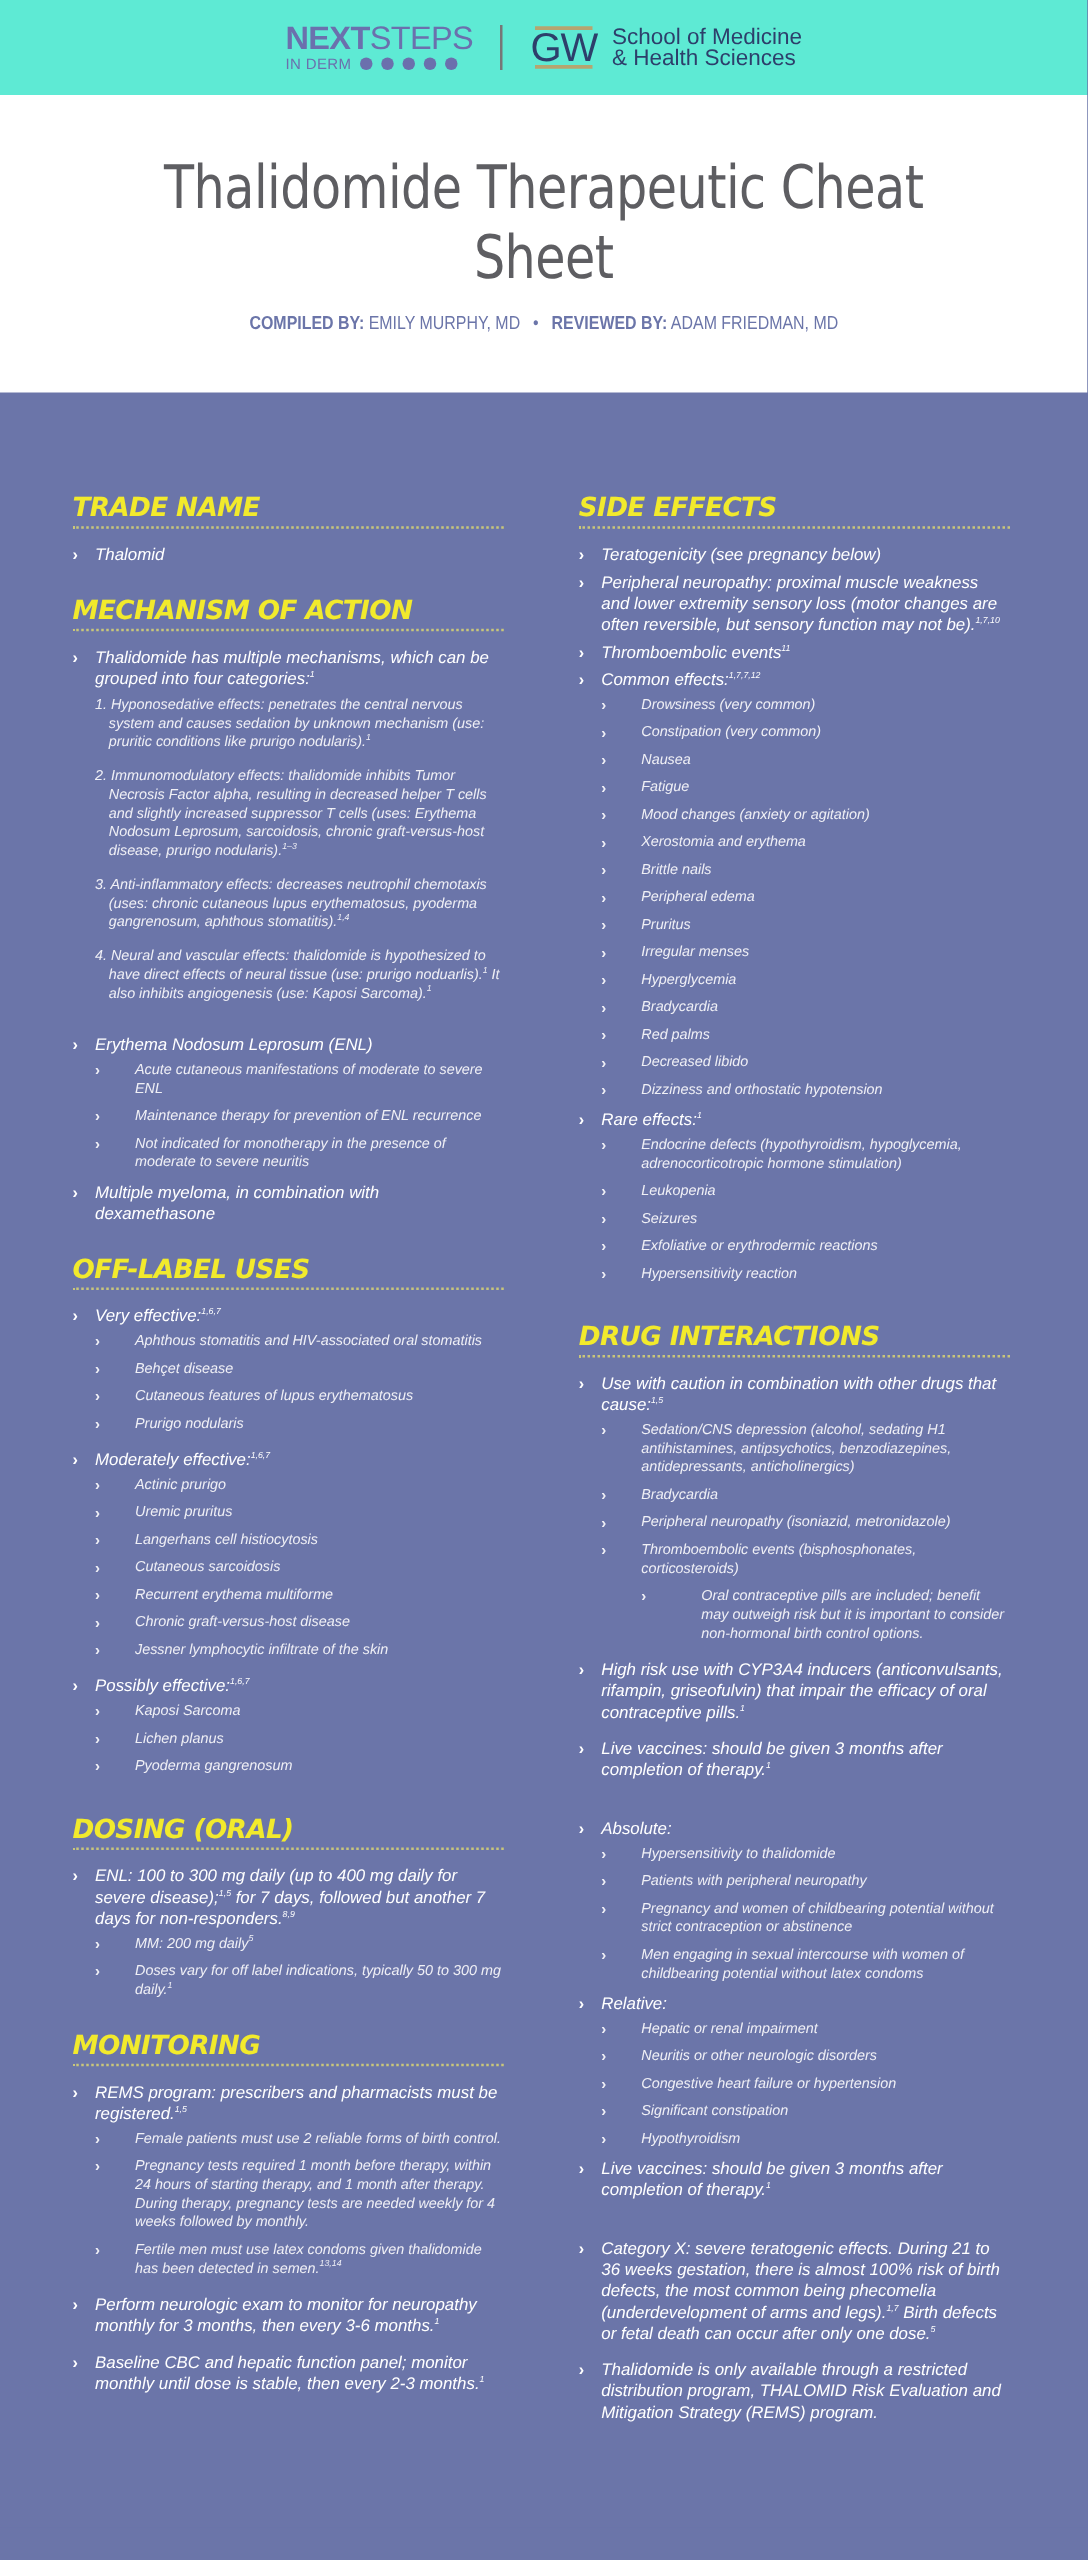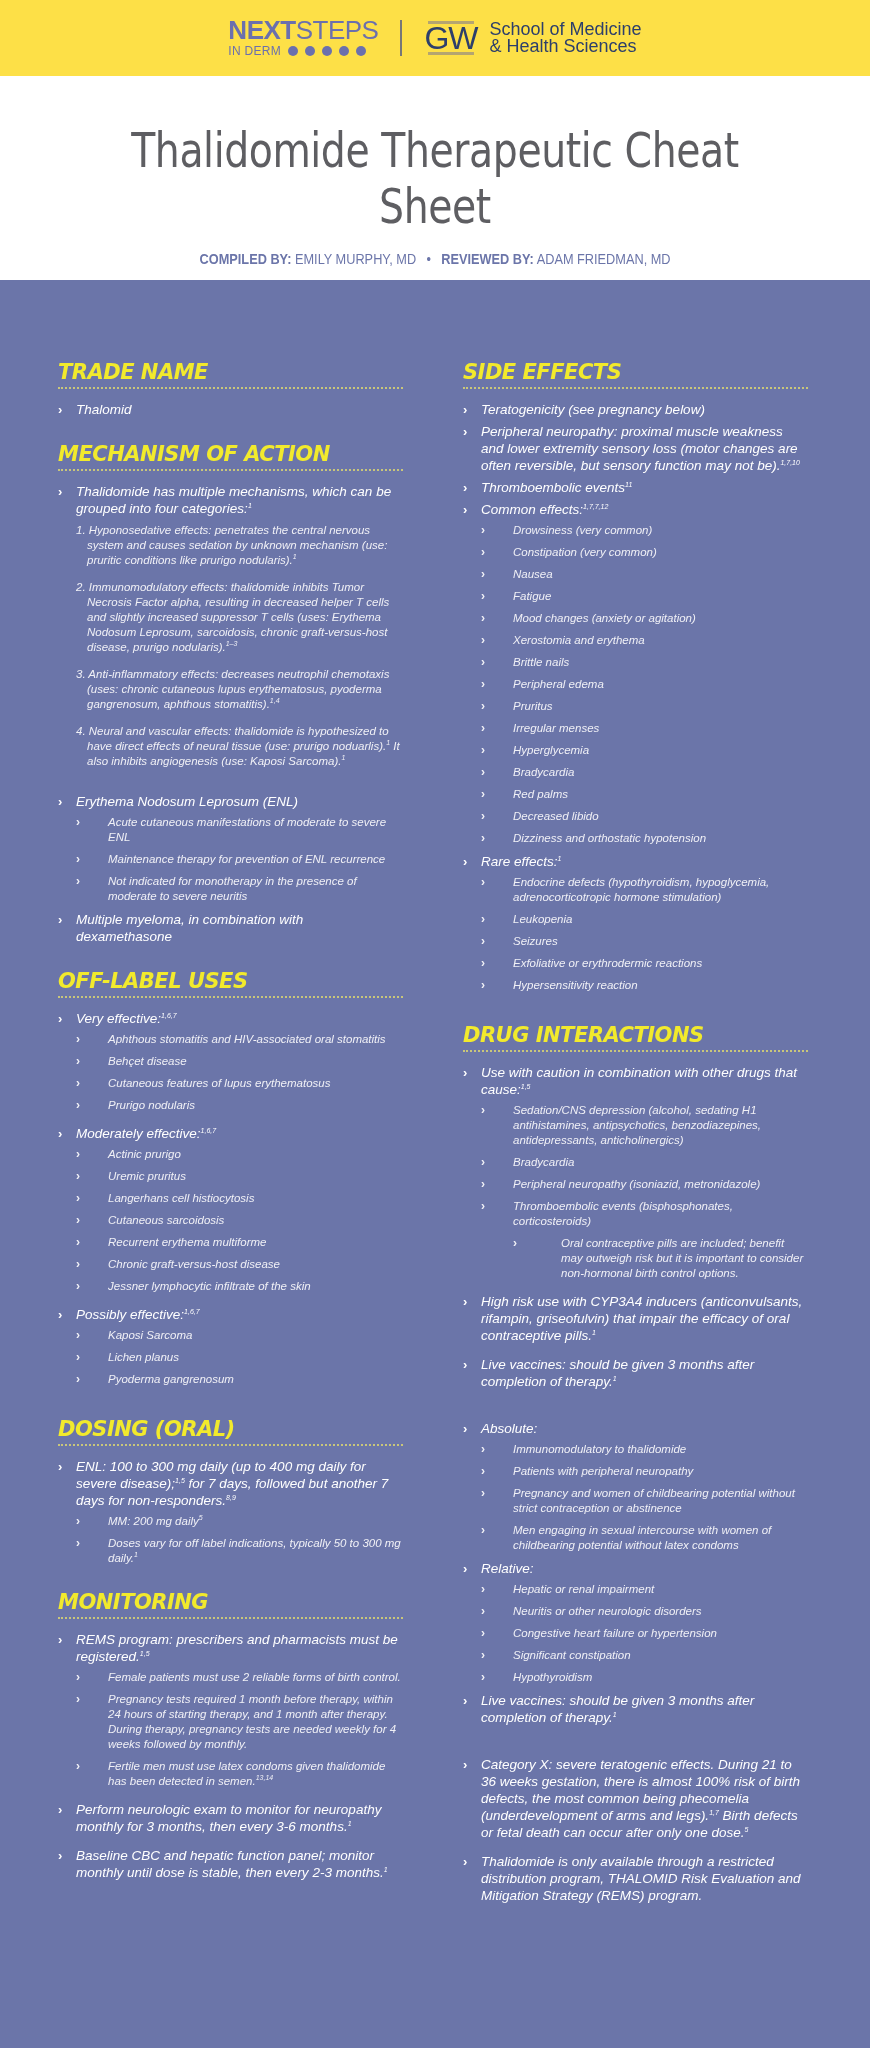--- a/index.html
+++ b/index.html
@@ -1,36 +1,36 @@
 <!DOCTYPE html>
 <html><head>
 <meta charset="utf-8">
 <style>
   * { box-sizing: border-box; margin: 0; padding: 0; }
   html, body { width: 870px; background: #6b75a9; }
   body { font-family: "Liberation Sans", sans-serif; }
 
   .topbar {
-    height: 76px; background: #fde047;
+    height: 76px; background: #5eead4;
     display: flex; align-items: center; justify-content: center;
   }
   .logo-ns { display: flex; flex-direction: column; align-items: flex-start; }
   .ns-word { font-family: "Liberation Sans", sans-serif; font-size: 26px; letter-spacing: -0.5px; color: #6b70ad; line-height: 24px; }
   .ns-word b { font-weight: bold; }
   .ns-word span { font-weight: normal; }
   .ns-sub { display: flex; align-items: center; gap: 4px; margin-top: 2px; }
   .ns-sub-text { font-size: 12px; color: #6b70ad; letter-spacing: 0.3px; }
   .dot { width: 10px; height: 10px; border-radius: 50%; background: #6b70ad; display: inline-block; margin-left: 3px; }
   .vsep { width: 2px; height: 36px; background: #777; margin: 0 22px; }
   .gw { display: flex; flex-direction: column; align-items: center; }
   .gw-bar { width: 46px; height: 3px; background: #b5a570; }
   .gw-text { font-size: 32px; color: #2d3f6b; font-family: "Liberation Sans", sans-serif; line-height: 28px; letter-spacing: -1px; }
   .gw-school { margin-left: 12px; font-size: 18px; color: #2d3f6b; line-height: 17px; }
 
-  .header { background: #ffffff; height: 204px; text-align: center; padding-top: 46px; }
+  .header { background: #ffffff; height: 238px; text-align: center; padding-top: 46px; }
   .title { font-family: "DejaVu Sans", sans-serif; font-size: 48px; color: #5e5e62; font-weight: normal; transform: scaleX(0.82); letter-spacing: -0.5px; display: inline-block; }
   .credits { margin-top: 16px; font-size: 15px; color: #6b75a9; transform: scaleX(0.85); display: inline-block; text-transform: uppercase; }
   .credits b { font-weight: bold; }
   .credits .name { font-weight: normal; }
   .credits .bullet { margin: 0 8px; }
 
   .main { display: flex; padding: 80px 0 60px 58px; }
   .col { width: 345px; }
   .col.right { margin-left: 60px; }
 
@@ -399,21 +399,21 @@
         </div>
     </div>
 
     <div class="section" style="margin-top:30px;">
       <div class="item">
           <span class="chev">›</span>
           <span>Absolute:</span>
         </div>
       <div class="sub">
           <span class="chev">›</span>
-          <span>Immunomodulatory to thalidomide</span>
+          <span>Hypersensitivity to thalidomide</span>
         </div>
       <div class="sub">
           <span class="chev">›</span>
           <span>Patients with peripheral neuropathy</span>
         </div>
       <div class="sub">
           <span class="chev">›</span>
           <span>Pregnancy and women of childbearing potential without strict contraception or abstinence</span>
         </div>
       <div class="sub">

